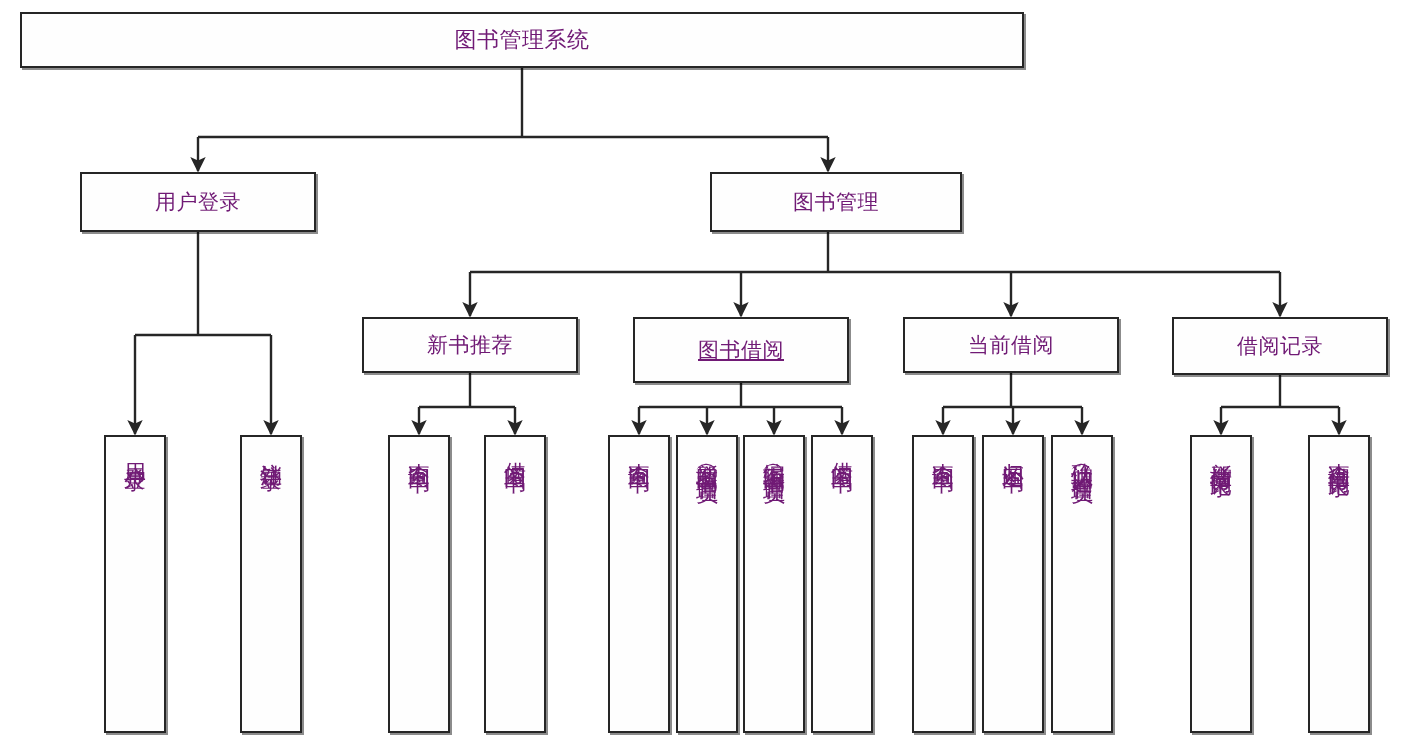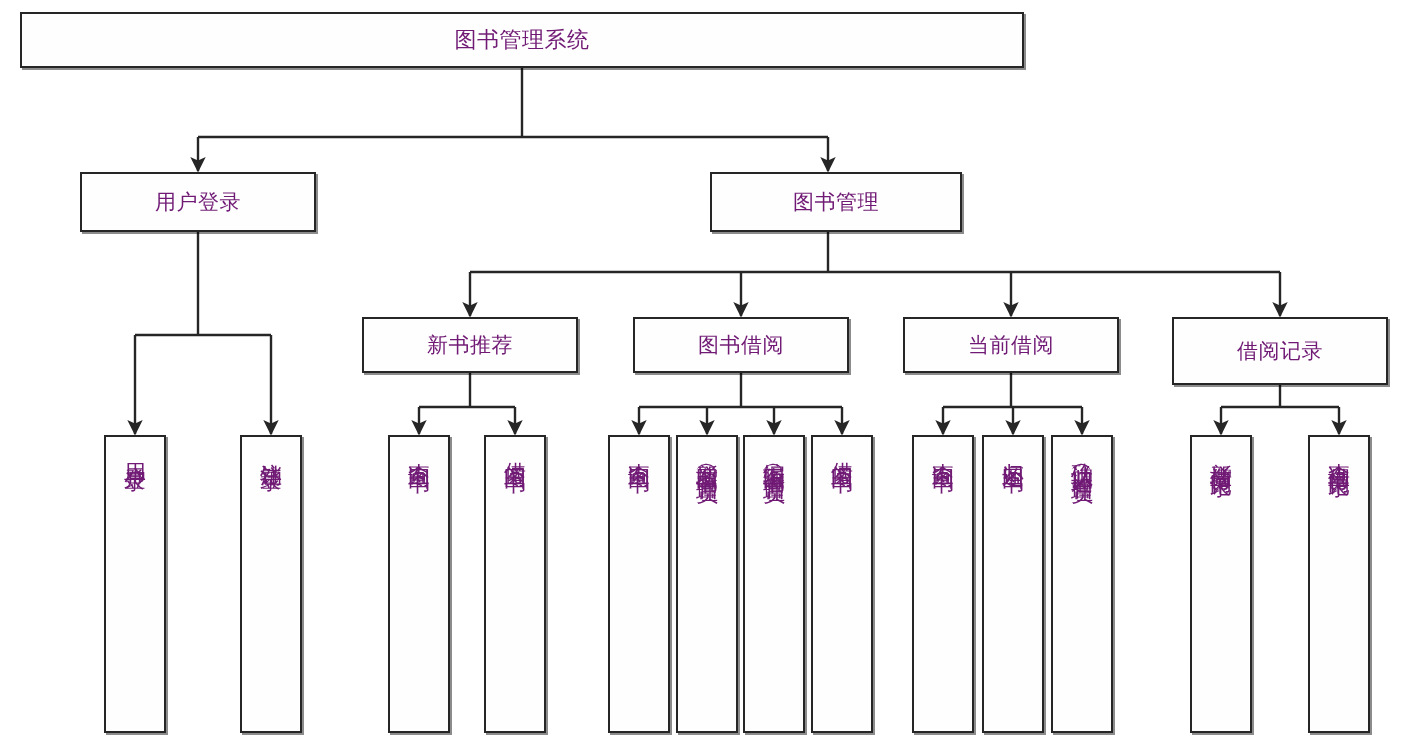--- a/index.html
+++ b/index.html
@@ -122,27 +122,27 @@
       </div>
       <div class="node horizontal" style="left: 80px; top: 172px; width: 236px; height: 60px;">
         <span class="label">用户登录</span>
       </div>
       <div class="node horizontal" style="left: 710px; top: 172px; width: 252px; height: 60px;">
         <span class="label">图书管理</span>
       </div>
       <div class="node horizontal" style="left: 362px; top: 317px; width: 216px; height: 56px;">
         <span class="label">新书推荐</span>
       </div>
-      <div class="node horizontal" style="left: 633px; top: 317px; width: 216px; height: 56px;">
+      <div class="node horizontal" style="left: 633px; top: 317px; width: 216px; height: 66px; text-decoration: underline;">
         <span class="label">图书借阅</span>
       </div>
       <div class="node horizontal" style="left: 903px; top: 317px; width: 216px; height: 56px;">
         <span class="label">当前借阅</span>
       </div>
-      <div class="node horizontal" style="left: 1172px; top: 317px; width: 216px; height: 68px;">
+      <div class="node horizontal" style="left: 1172px; top: 317px; width: 216px; height: 58px;">
         <span class="label">借阅记录</span>
       </div>
       <div class="node vertical" style="left: 104px; top: 435px; width: 62px; height: 298px;">
         <span class="label">用户登录</span>
       </div>
       <div class="node vertical" style="left: 240px; top: 435px; width: 62px; height: 298px;">
         <span class="label">注销登录</span>
       </div>
       <div class="node vertical" style="left: 388px; top: 435px; width: 62px; height: 298px;">
         <span class="label">查询图书</span>

